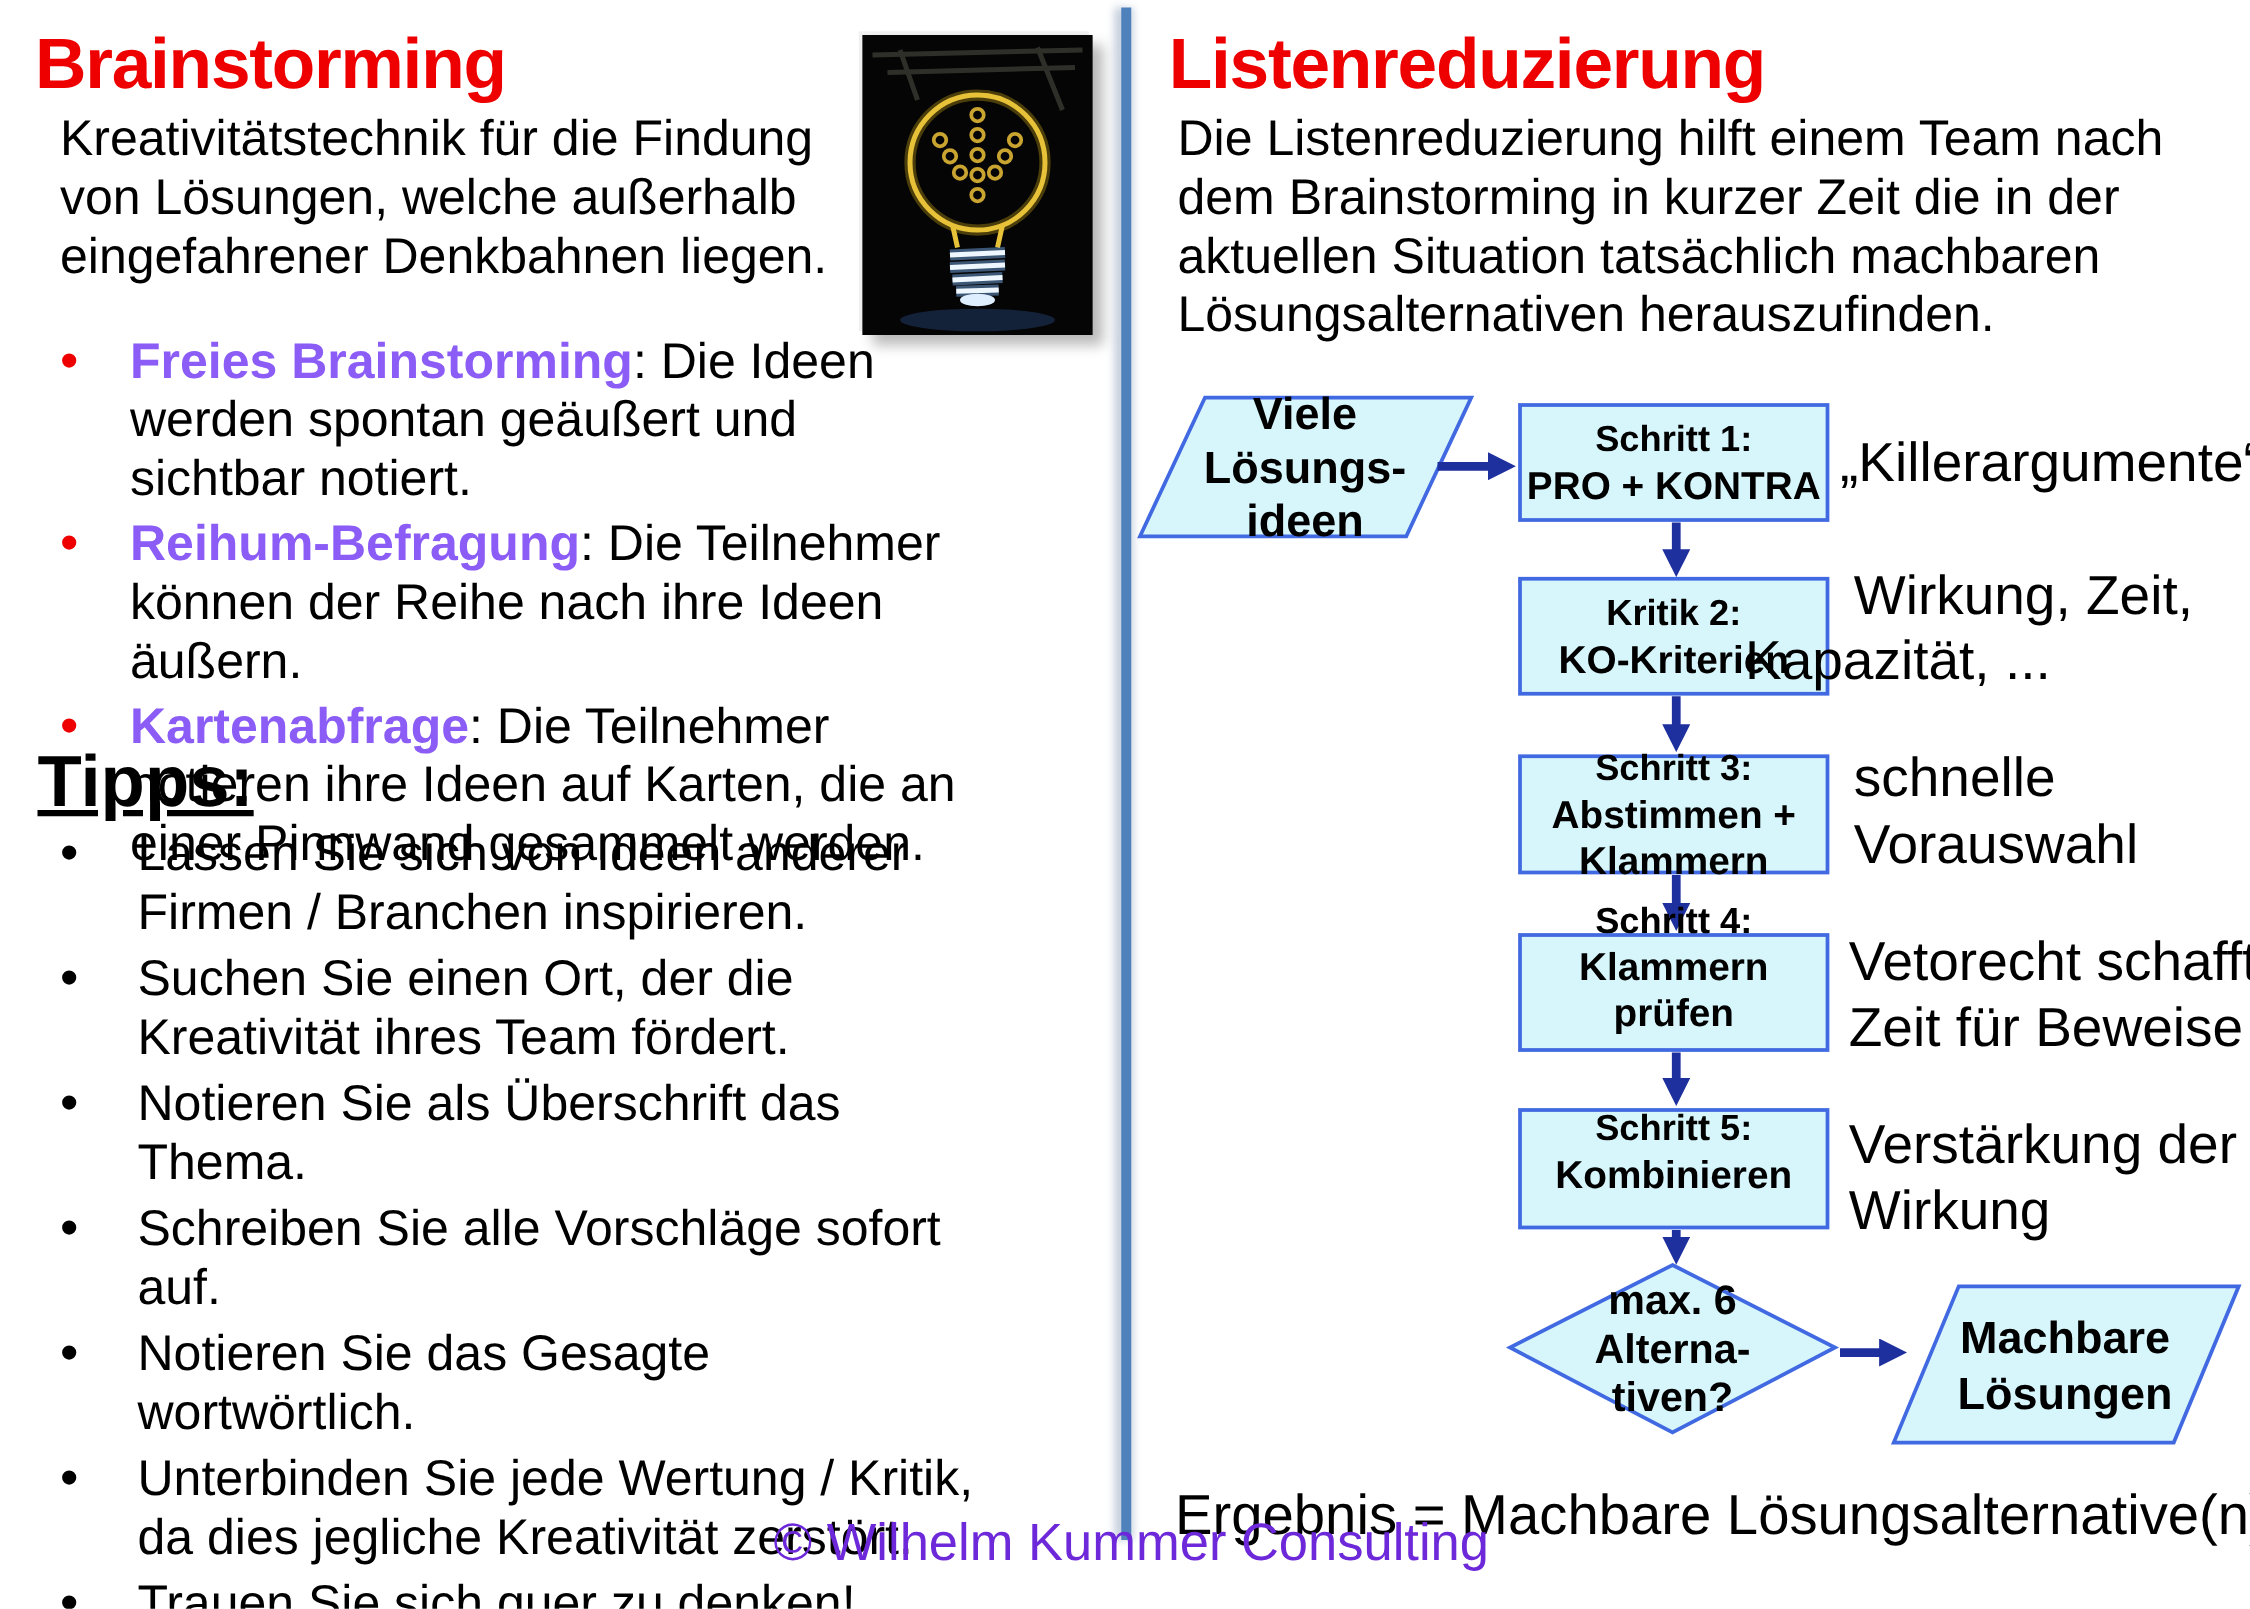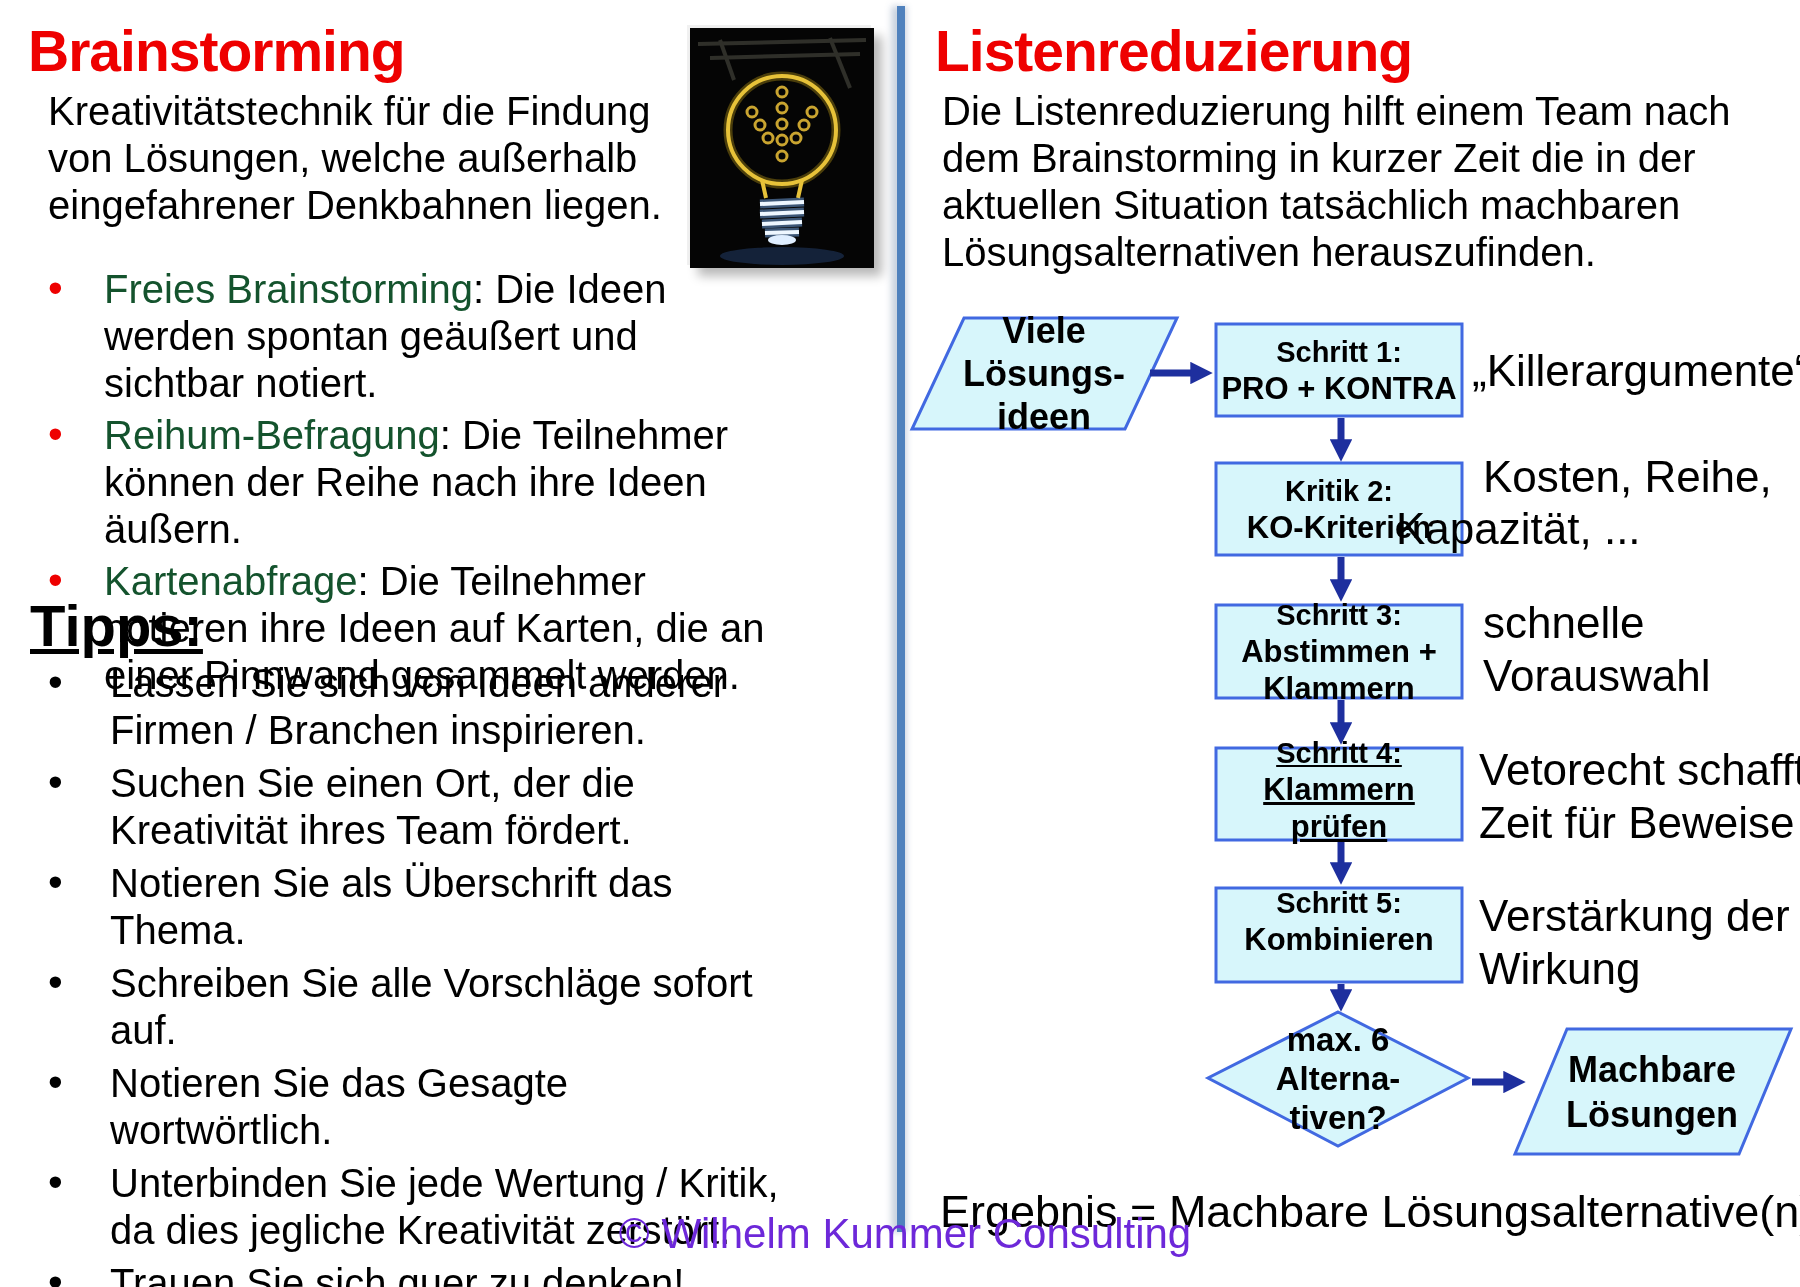--- a/index.html
+++ b/index.html
@@ -15,21 +15,21 @@
   }
   #left-title{left:28px;top:18px;}
   #left-intro{left:48px;top:88px;width:648px;font-size:40px;line-height:47px;}
 
   ul.plain{list-style:none;margin:0;padding:0;}
   #method-list{left:32px;top:266px;width:740px;font-size:40px;line-height:47px;}
   #method-list li{position:relative;padding-left:72px;margin-bottom:5px;}
   #method-list li::before{
     content:"\2022";position:absolute;left:16px;top:-2px;color:#ee0000;font-size:42px;
   }
-  .method-term{color:#14532d;font-weight:normal;}
+  .method-term{color:#8b5cf6;font-weight:bold;}
 
   #tips-heading{left:30px;top:592px;font-size:58px;font-weight:bold;text-decoration:underline;}
   #tips-list{left:30px;top:660px;width:770px;font-size:40px;line-height:47px;}
   #tips-list li{position:relative;padding-left:80px;margin-bottom:6px;}
   #tips-list li::before{
     content:"\2022";position:absolute;left:18px;top:-2px;color:#000;font-size:42px;
   }
 
   
   #bulb-photo{
@@ -54,21 +54,21 @@
     position:absolute;display:flex;flex-direction:column;justify-content:center;
     text-align:center;font-weight:bold;color:#000;
   }
   #start-label{left:934px;top:318px;width:220px;height:111px;font-size:36px;line-height:43px;}
   .step-label{left:1216px;width:246px;}
   .step-title{font-size:29px;line-height:36px;}
   .step-main{font-size:31px;line-height:37px;}
   #step1-label{top:324px;height:92px;}
   #step2-label{top:463px;height:92px;}
   #step3-label{top:605px;height:93px;}
-  #step4-label{top:748px;height:84px;text-decoration:underline;}
+  #step4-label{top:732px;height:84px;}
   #step5-label{top:888px;height:66px;}
   #decision-label{left:1218px;top:1016px;width:240px;height:124px;font-size:33px;line-height:39px;}
   #end-label{left:1537px;top:1037px;width:230px;height:110px;font-size:36px;line-height:45px;}
 
   .note-line{position:absolute;font-size:44px;line-height:50px;color:#000;white-space:nowrap;}
   #note1-l1{left:1472px;top:346px;}
   #note2-l1{left:1483px;top:452px;}
   #note2-l2{left:1396px;top:504px;}
   #note3-l1{left:1483px;top:598px;}
   #note3-l2{left:1483px;top:651px;}
@@ -227,21 +227,21 @@
   <div>Alterna-</div>
   <div>tiven?</div>
 </div>
 
 <div class="flow-text" id="end-label">
   <div>Machbare</div>
   <div>Lösungen</div>
 </div>
 
 <div class="note-line" id="note1-l1">„Killerargumente“</div>
-<div class="note-line" id="note2-l1">Kosten, Reihe,</div>
+<div class="note-line" id="note2-l1">Wirkung, Zeit,</div>
 <div class="note-line" id="note2-l2">Kapazität, ...</div>
 <div class="note-line" id="note3-l1">schnelle</div>
 <div class="note-line" id="note3-l2">Vorauswahl</div>
 <div class="note-line" id="note4-l1">Vetorecht schafft</div>
 <div class="note-line" id="note4-l2">Zeit für Beweise</div>
 <div class="note-line" id="note5-l1">Verstärkung der</div>
 <div class="note-line" id="note5-l2">Wirkung</div>
 
 <div class="abs" id="result-line">Ergebnis = Machbare Lösungsalternative(n)</div>
 

